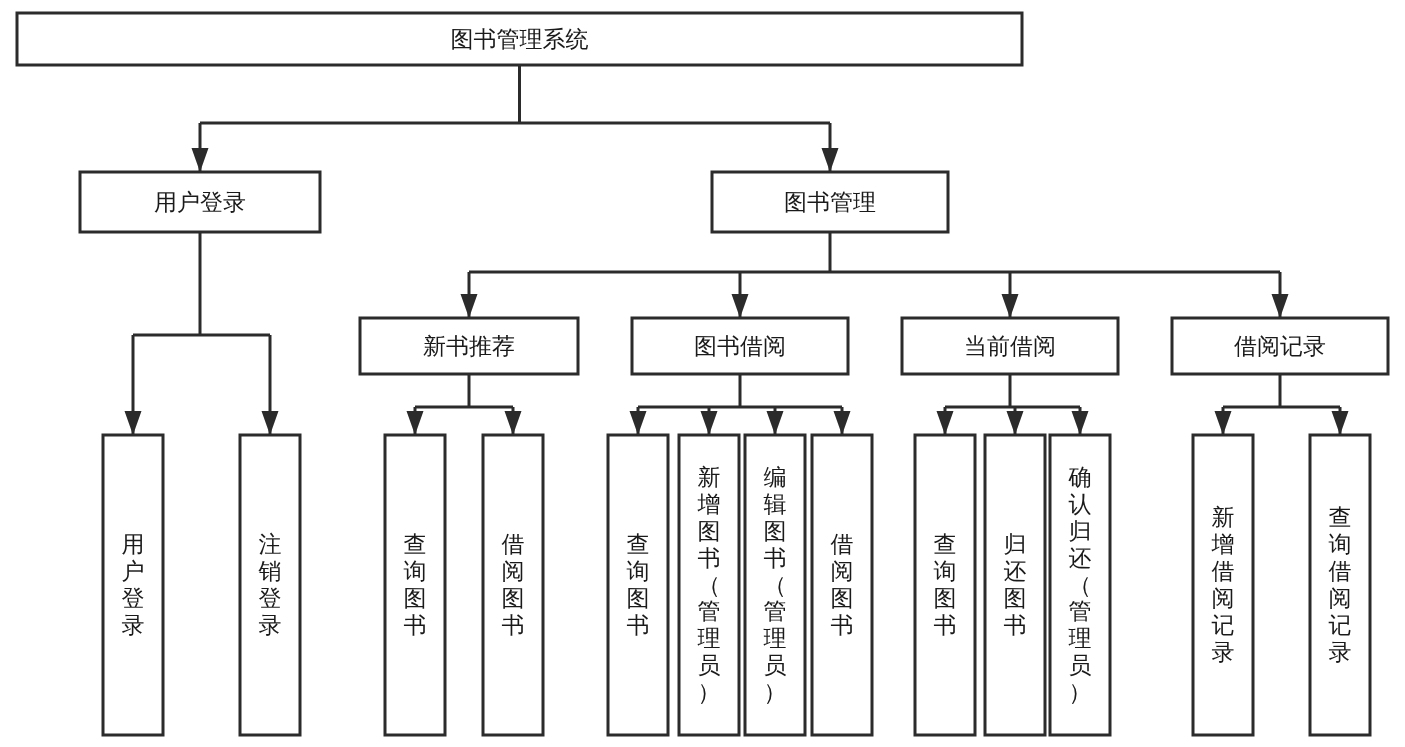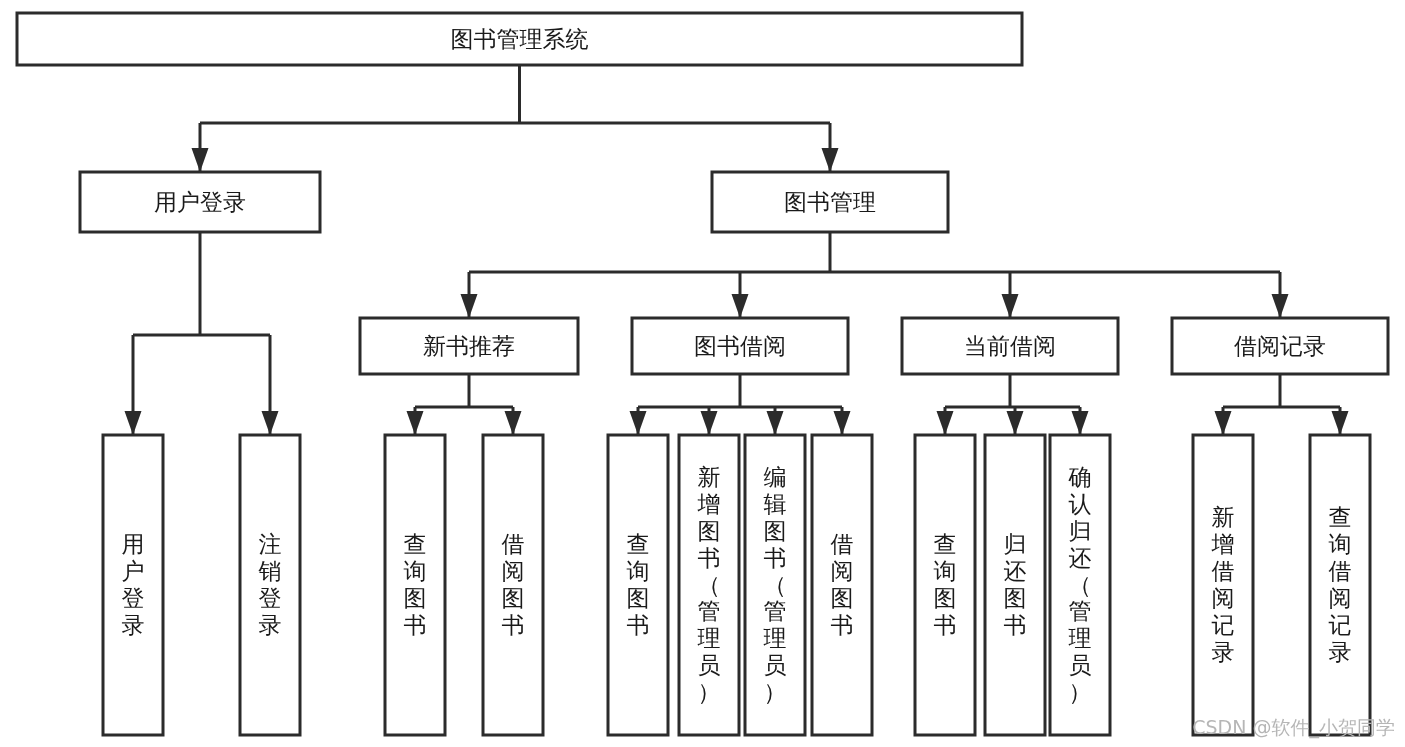--- a/index.html
+++ b/index.html
@@ -257,15 +257,14 @@
       <div class="vert-text-wrap" style="left: 1310px; top: 435px; width: 60px; height: 300px;">
         <span class="vert-char">查</span>
         <span class="vert-char">询</span>
         <span class="vert-char">借</span>
         <span class="vert-char">阅</span>
         <span class="vert-char">记</span>
         <span class="vert-char">录</span>
       </div>
     </div>
 
-  <div class="watermark">CSDN @软件_小贺同学</div>
 
 </div>
 
 </body></html>

